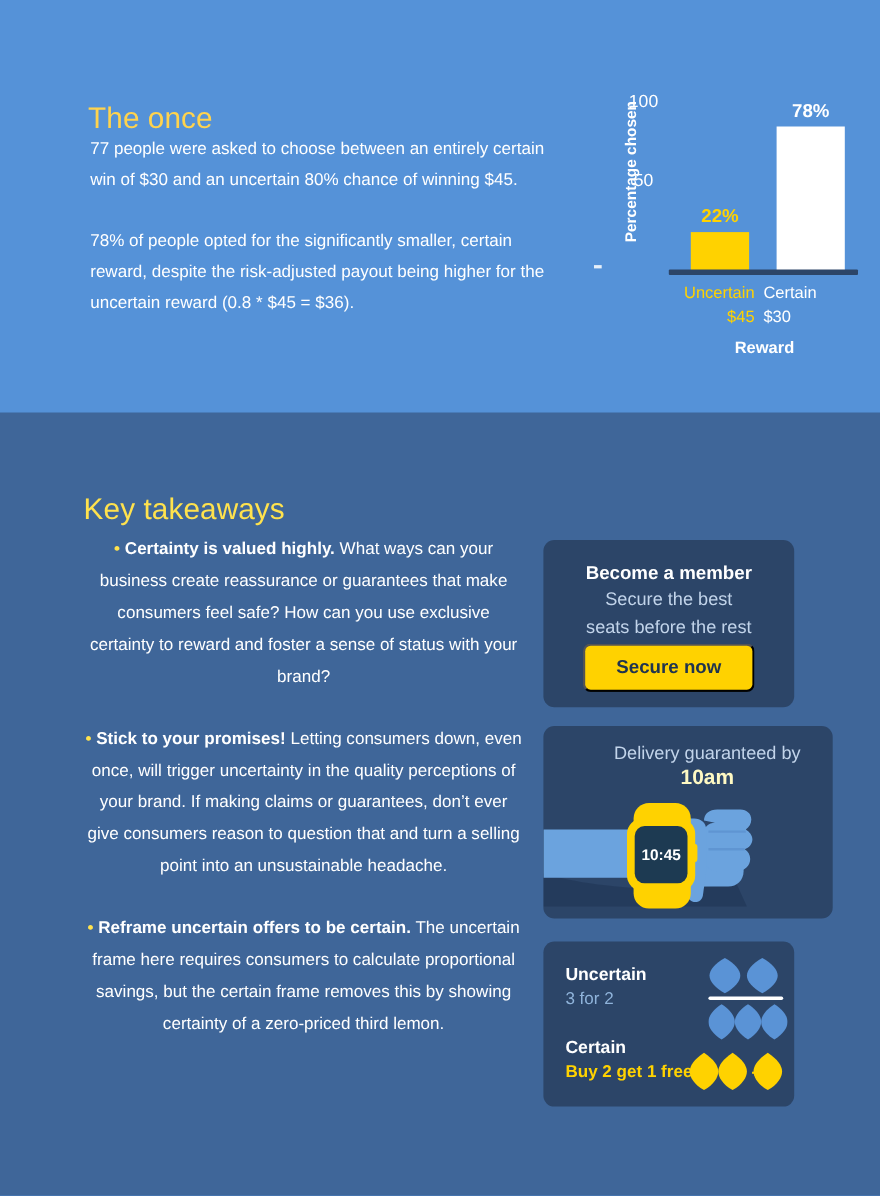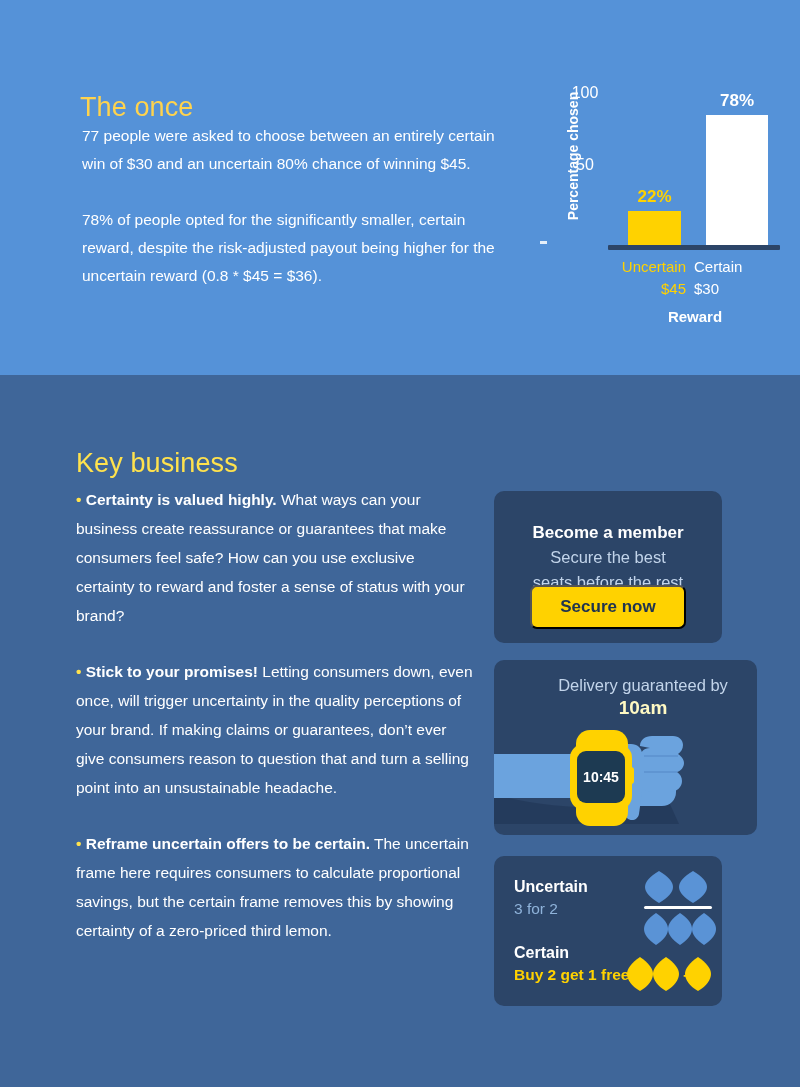--- a/index.html
+++ b/index.html
@@ -70,39 +70,39 @@
   .xlab { position:absolute; top:0; font-size:15px; line-height:22px; }
   .xlab-unc { left:0; width:86px; text-align:right; color:#ffd200; }
   .xlab-cer { left:94px; width:86px; text-align:left; color:#ffffff; }
   .x-axis-label {
     position:absolute; left:60px; top:238px; width:190px; text-align:center;
     color:#ffffff; font-size:15px; font-weight:700;
   }
 
   
   .bullets { position:absolute; left:76px; top:110px; width:400px; }
-  .bullet { margin-bottom:27px; }
+  .bullet { margin-bottom:27px;text-align:center; }
   .bullet p {
     margin:0; color:#ffffff; font-size:15.5px; line-height:29px; font-weight:400;
   }
   .b-dot { color:#ffe24d; font-weight:700; }
   .b-lead { font-weight:700; color:#ffffff; }
 
   
   .card {
     position:absolute; left:494px; width:228px;
     background:#2c4568; border-radius:10px;
   }
   .card-member   { top:116px; height:152px; }
   .card-delivery { top:285px; height:175px; overflow:hidden;padding-left:35px; }
   .card-lemon    { top:481px; height:150px; overflow:hidden; }
 
   .c-title {
     text-align:center; color:#ffffff; font-size:17px; font-weight:700;
-    padding-top:32px;
+    padding-top:20px;
   }
   .c-sub {
     text-align:center; color:#c2d4ea; font-size:16.5px; line-height:25px; font-weight:400;
     padding-top:2px;
   }
   .cta {
     position:absolute; left:36px; top:94px; width:156px; height:44px;
     background:#ffd200; border-radius:7px;
     display:flex; align-items:center; justify-content:center;
     color:#20344f; font-size:17px; font-weight:700;
@@ -172,21 +172,21 @@
           <div>$30</div>
         </div>
       </div>
 
       <div class="x-axis-label">Reward</div>
     </figure>
   </section>
 
   <section class="sec-takeaways">
 
-    <h1 class="h-takeaways">Key business</h1>
+    <h1 class="h-takeaways">Key takeaways</h1>
 
     <div class="bullets">
       <div class="bullet">
         <p><span class="b-dot">•</span> <span class="b-lead">Certainty is valued highly.</span><span> What ways can your business create reassurance or guarantees that make consumers feel safe?  How can you use exclusive certainty to reward and foster a sense of status with your brand?</span></p>
       </div>
       <div class="bullet">
         <p><span class="b-dot">•</span> <span class="b-lead">Stick to your promises!</span><span> Letting consumers down, even once, will trigger uncertainty in the quality perceptions of your brand. If making claims or guarantees, don’t ever give consumers reason to question that and turn a selling point into an unsustainable headache.</span></p>
       </div>
       <div class="bullet">
         <p><span class="b-dot">•</span> <span class="b-lead">Reframe uncertain offers to be certain.</span><span> The uncertain frame here requires consumers to calculate proportional savings, but the certain frame removes this by showing certainty of a zero-priced third lemon.</span></p>

